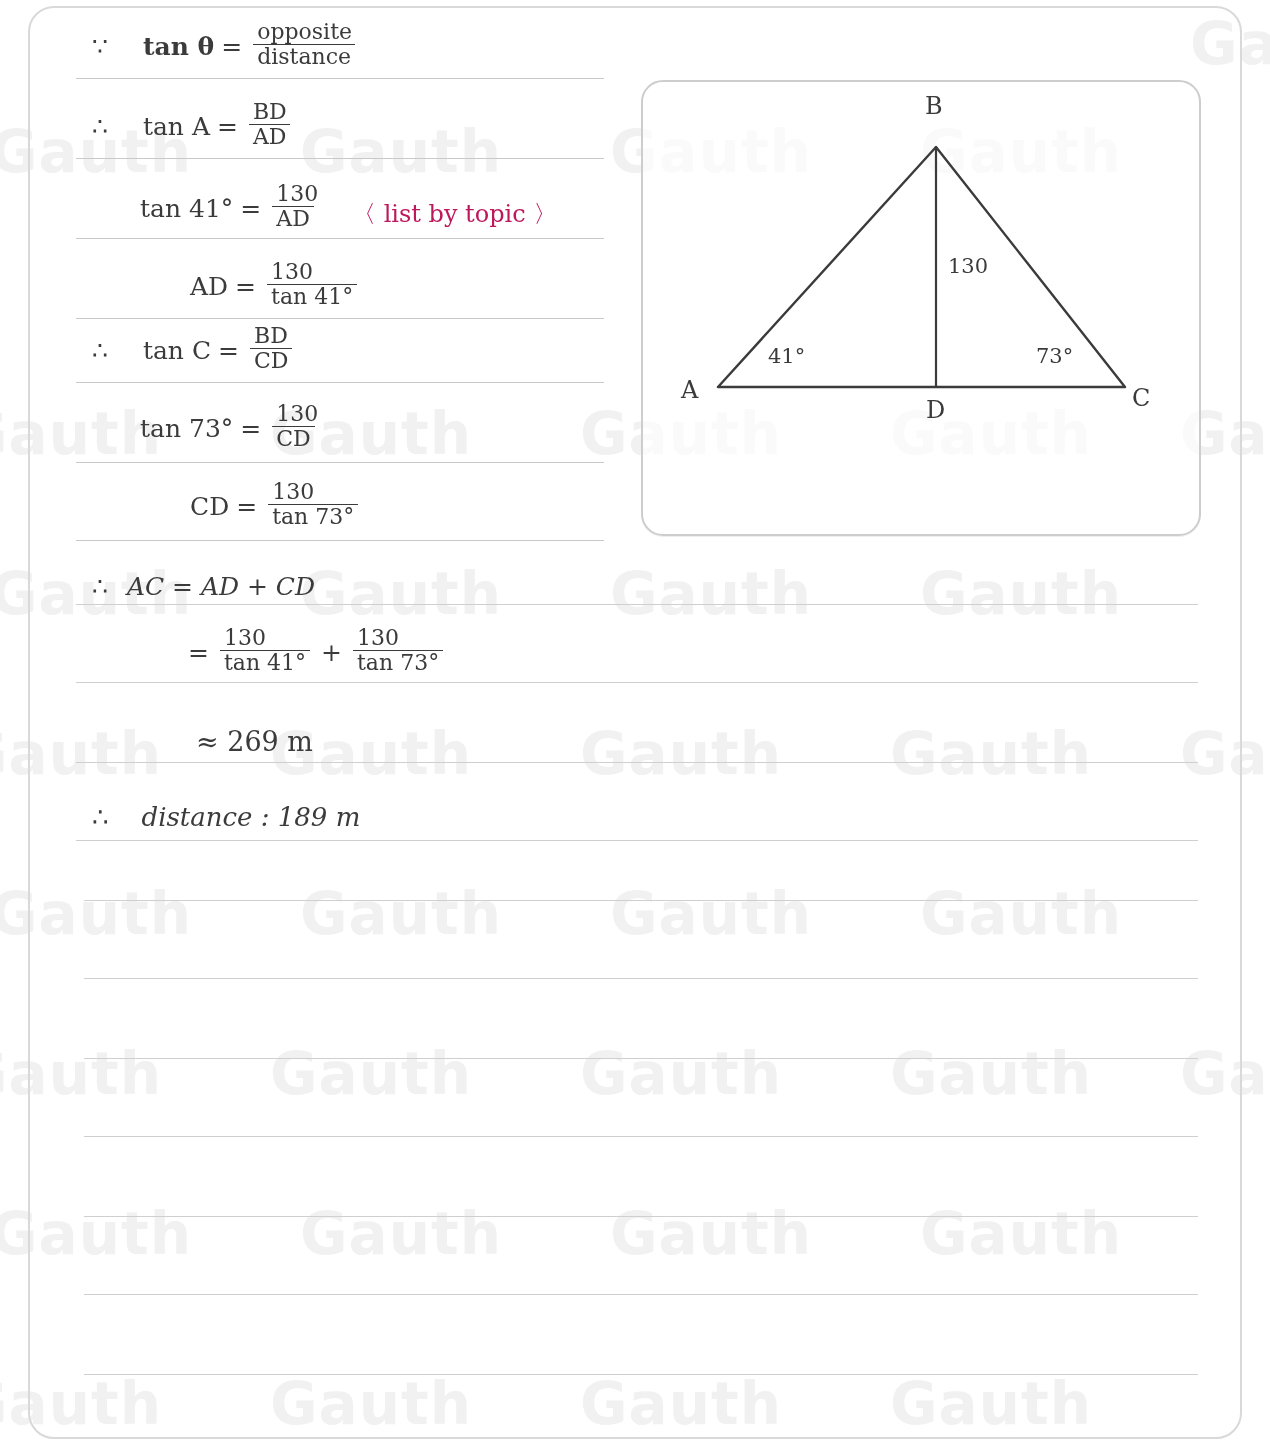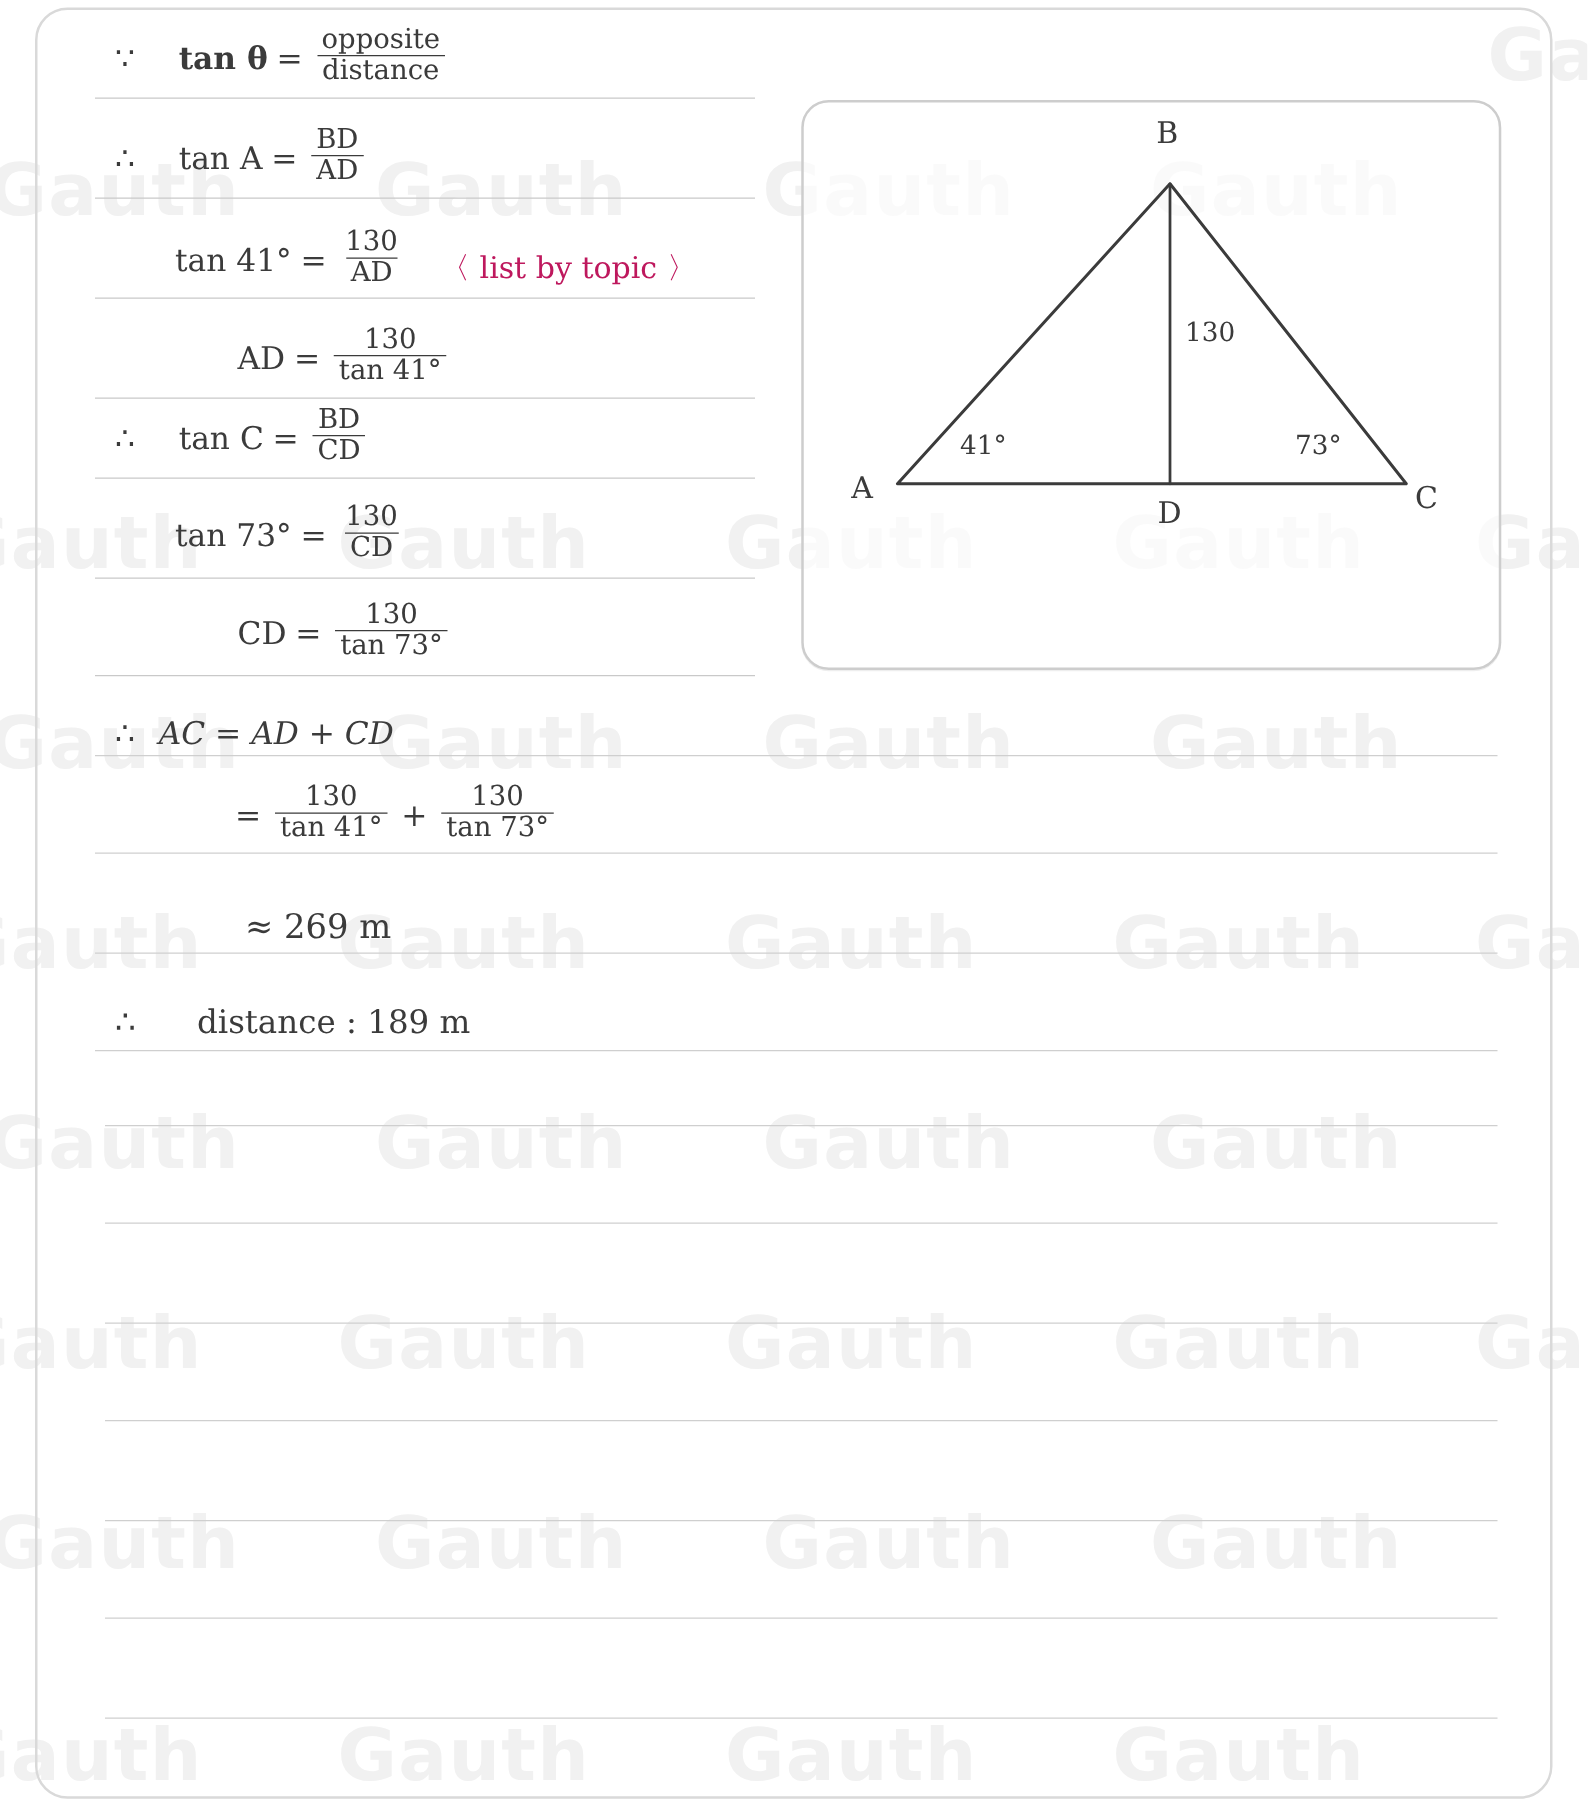--- a/index.html
+++ b/index.html
@@ -54,21 +54,21 @@
     position: absolute;
     color: #3b3b3b;
     font-family: "DejaVu Serif", serif;
     font-size: 25px;
     white-space: nowrap;
   }
   .hw.red { color: #be185d; }
   .frac {
     display: inline-flex;
     flex-direction: column;
-    align-items: center;
+    align-items: flex-start;
     vertical-align: middle;
     margin: 0 4px;
     position: relative;
     top: -2px;
   }
   .frac .num { padding: 0 4px; font-size: 22px; line-height: 1.1; }
   .frac .den { padding: 0 4px; font-size: 22px; line-height: 1.1; border-top: 1.6px solid #3b3b3b; }
 
   .eqline { display: flex; align-items: center; gap: 7px; }
 
@@ -259,21 +259,21 @@
         <span class="den">tan 73°</span>
       </span>
     </span>
   </div>
 
   <div class="hw" style="left:196px; top:726px; font-size:27px;">≈ 269    m</div>
 
   <div class="hw" style="left:92px; top:802px; font-size:26px;">
     <span class="eqline">
       <span>∴</span>
-      <span style="margin-left:42px;">distance  :   189   m</span>
+      <span style="margin-left:26px;font-style:italic;">distance  :   189   m</span>
     </span>
   </div>
 
   <div class="diagram-card">
     <svg width="556" height="452" viewBox="0 0 556 452">
 
       <polyline points="75,305 293,65 482,305 75,305" fill="none" stroke="#3b3b3b" stroke-width="2.4" stroke-linejoin="round" stroke-linecap="round"></polyline>
 
       <line x1="293" y1="65" x2="293" y2="305" stroke="#3b3b3b" stroke-width="2.2" stroke-linecap="round"></line>
     </svg>

